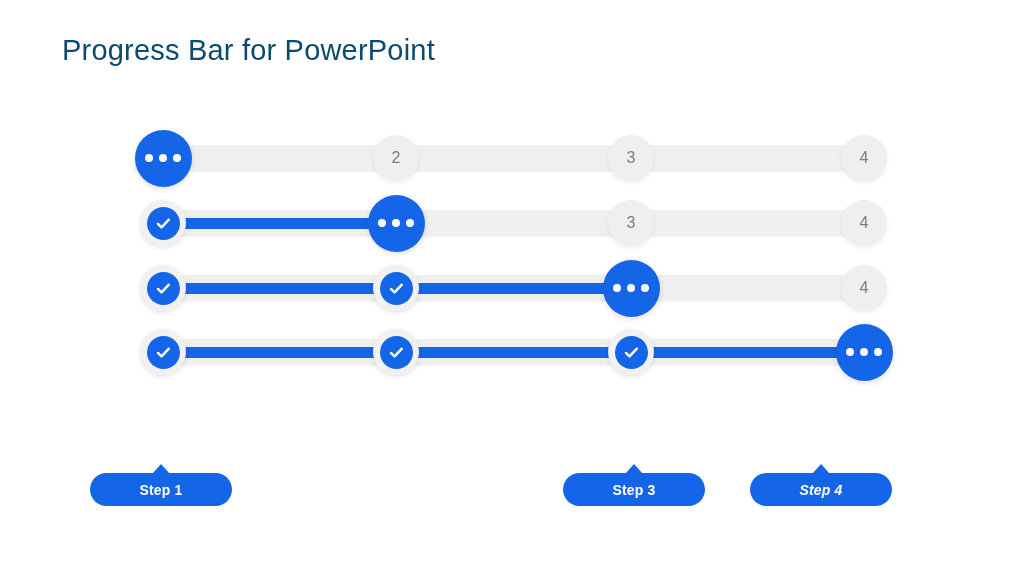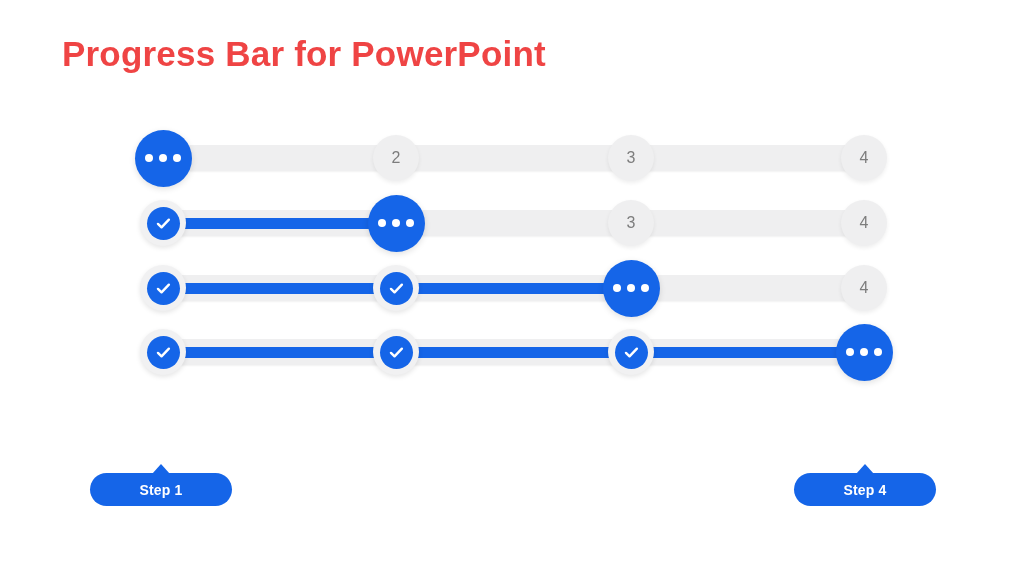--- a/index.html
+++ b/index.html
@@ -14,23 +14,23 @@
     overflow: hidden;
     font-family: "Liberation Sans", sans-serif;
     -webkit-font-smoothing: antialiased;
   }
 
   
   #page-title {
     position: absolute;
     left: 62px;
     top: 34px;
-    font-size: 35px;
-    font-weight: 700;
-    color: #ef4444;
+    font-size: 29px;
+    font-weight: 400;
+    color: #0c4a6e;
     letter-spacing: 0.2px;
     white-space: nowrap;
   }
 
   
   #progress-rows {
     position: absolute;
     left: 0;
     top: 0;
     width: 1024px;
@@ -265,17 +265,21 @@
         </span>
       </div>
     </div>
   </div>
 
 <div id="step-labels">
     <div class="step-label" style="left: 90px;">
       <span class="pointer" style="left: 62px;"></span>
       <span>Step 1</span>
     </div>
-    <div class="step-label" style="left: 794px;">
+    <div class="step-label" style="left: 563px;">
+      <span class="pointer" style="left: 62px;"></span>
+      <span>Step 3</span>
+    </div>
+    <div class="step-label" style="left: 750px; font-style: italic;">
       <span class="pointer" style="left: 62px;"></span>
       <span>Step 4</span>
     </div>
   </div>
 
 </body></html>

